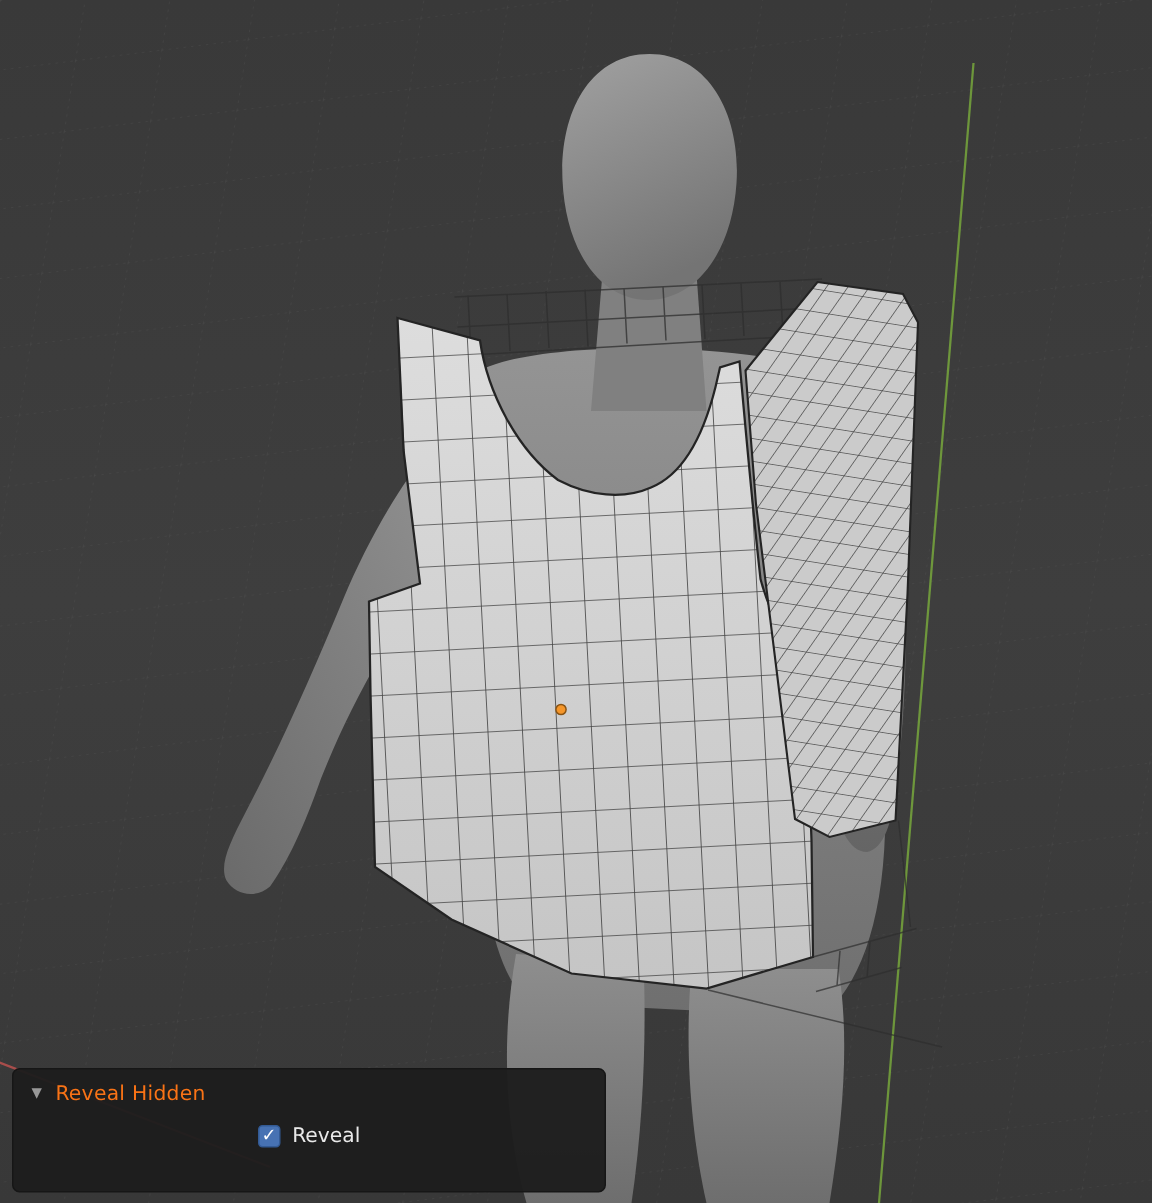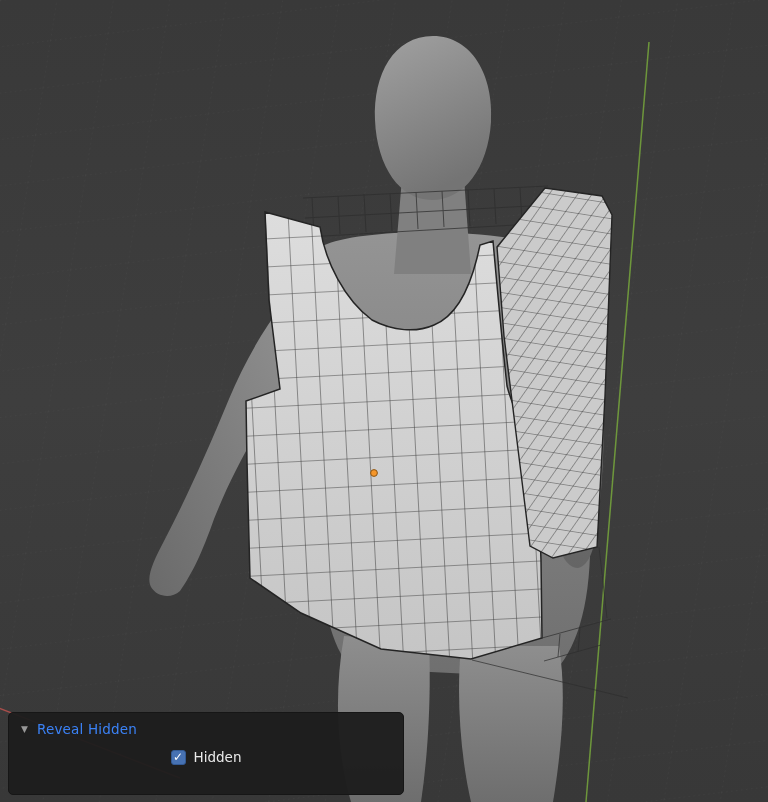--- a/index.html
+++ b/index.html
@@ -16,21 +16,21 @@
 
   
   .op-panel{
     position:absolute;left:8px;top:712px;width:396px;height:83px;
     background:rgba(29,29,29,0.96);
     border:1px solid #161616;border-radius:5px;box-sizing:border-box;
     color:#c6c6c6;
   }
   .op-header{display:flex;align-items:center;gap:9px;padding:8px 12px 3px 12px;cursor:pointer;}
   .tri{font-size:9px;color:#989898;line-height:1;}
-  .op-title{font-size:13.5px;color:#3b82f6;letter-spacing:.2px;}
+  .op-title{font-size:13.5px;color:#f97316;letter-spacing:.2px;}
   .opt-row{display:flex;align-items:center;justify-content:center;gap:8px;margin-top:9px;cursor:pointer;}
   .checkbox{
     width:15px;height:15px;border-radius:3px;background:#545454;border:1px solid #393939;
     display:flex;align-items:center;justify-content:center;box-sizing:border-box;
   }
   .checkbox.checked{background:var(--accent-blue);border-color:#335a94;}
   .check-glyph{color:#fff;font-size:12px;line-height:1;font-weight:bold;transform:translateY(-0.5px);}
   .opt-label{font-size:13.5px;color:#e9e9e9;}
 </style>
 </head>
@@ -135,17 +135,17 @@
 
   <div class="op-panel">
     <div class="op-header">
       <span class="tri">▼</span>
       <span class="op-title">Reveal Hidden</span>
     </div>
     <label class="opt-row">
       <span class="checkbox checked">
         <span class="check-glyph">✓</span>
       </span>
-      <span class="opt-label">Hidden</span>
+      <span class="opt-label">Reveal</span>
     </label>
   </div>
 
 </div>
 
 </body></html>

